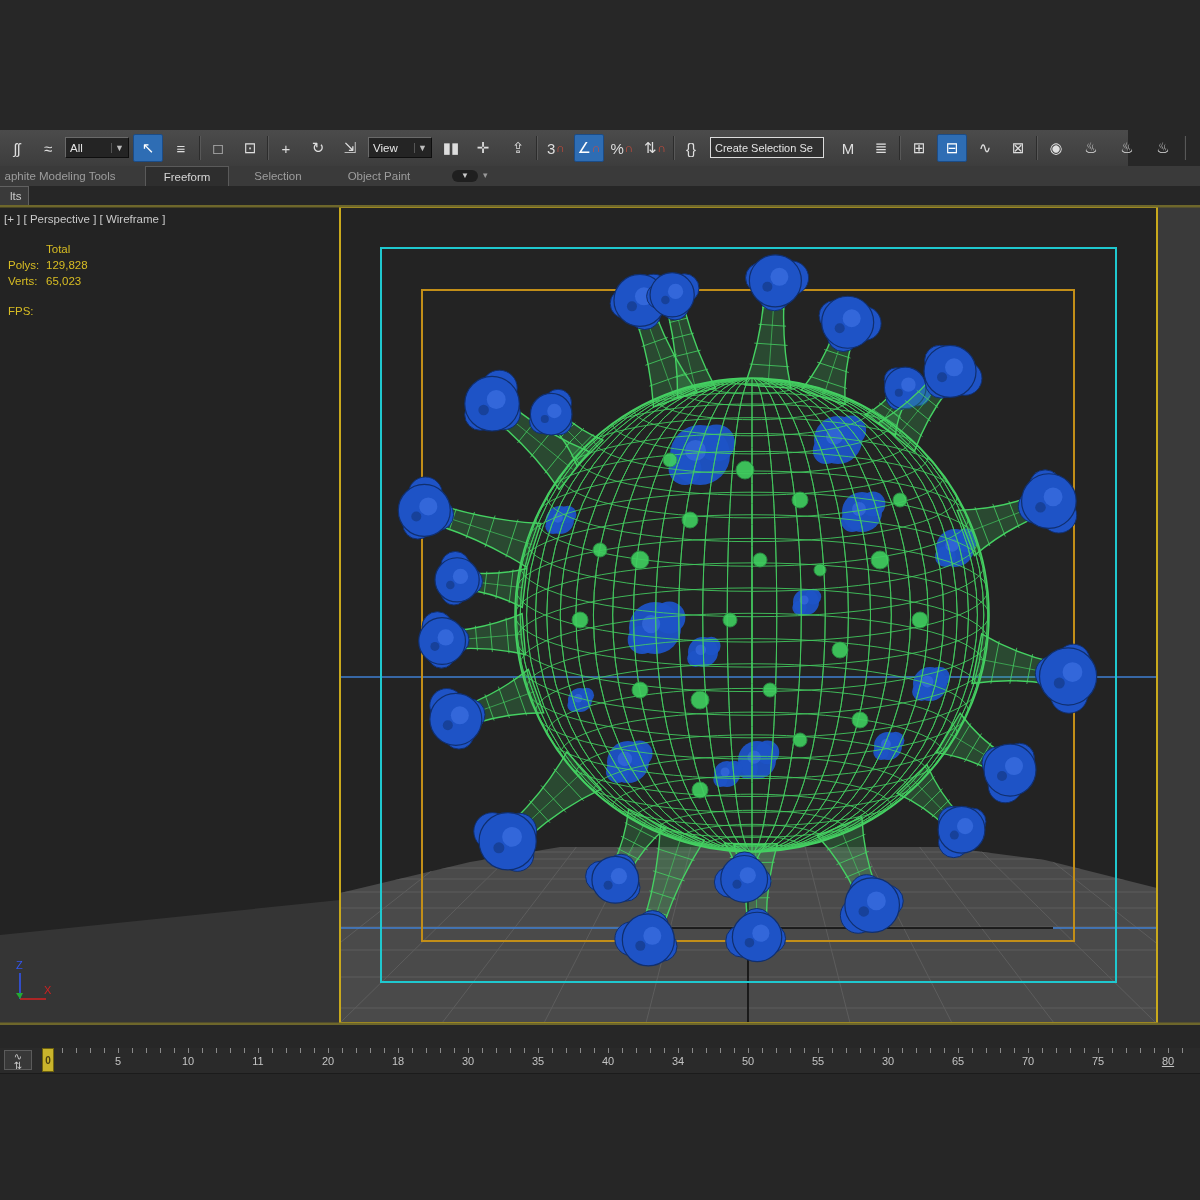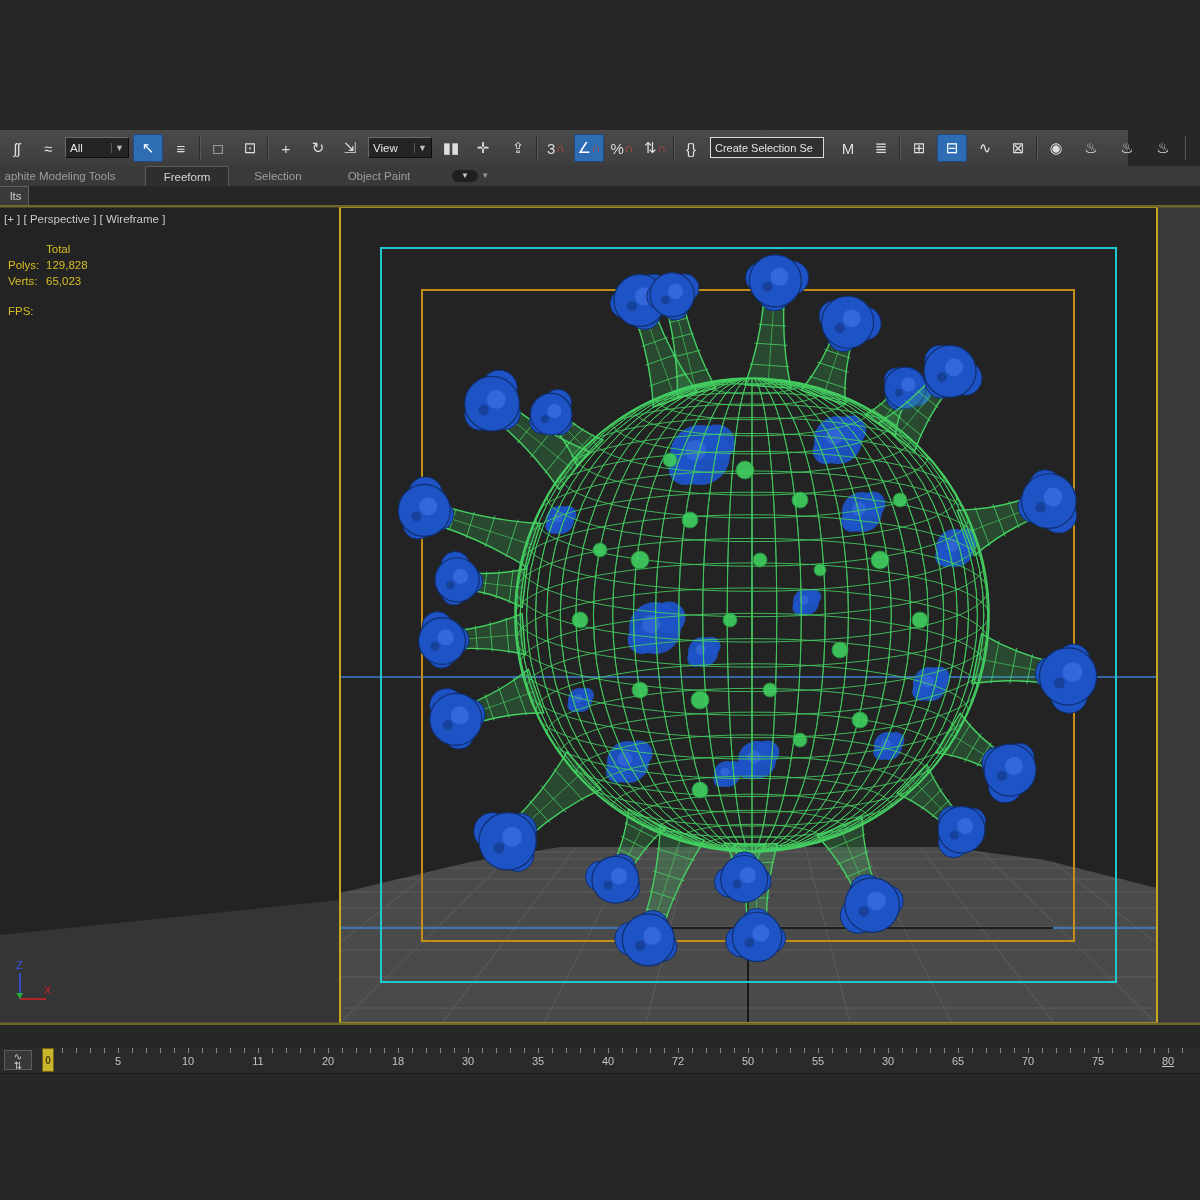--- a/index.html
+++ b/index.html
@@ -856,21 +856,21 @@
       <div class="tick" style="left: 566px;"></div>
       <div class="tick" style="left: 580px;"></div>
       <div class="tick" style="left: 594px;"></div>
       <div class="tick" style="left: 608px;"></div>
       <div class="tlabel" style="left: 608px;">40</div>
       <div class="tick" style="left: 622px;"></div>
       <div class="tick" style="left: 636px;"></div>
       <div class="tick" style="left: 650px;"></div>
       <div class="tick" style="left: 664px;"></div>
       <div class="tick" style="left: 678px;"></div>
-      <div class="tlabel" style="left: 678px;">72</div>
+      <div class="tlabel" style="left: 678px;">34</div>
       <div class="tick" style="left: 692px;"></div>
       <div class="tick" style="left: 706px;"></div>
       <div class="tick" style="left: 720px;"></div>
       <div class="tick" style="left: 734px;"></div>
       <div class="tick" style="left: 748px;"></div>
       <div class="tlabel" style="left: 748px;">50</div>
       <div class="tick" style="left: 762px;"></div>
       <div class="tick" style="left: 776px;"></div>
       <div class="tick" style="left: 790px;"></div>
       <div class="tick" style="left: 804px;"></div>

